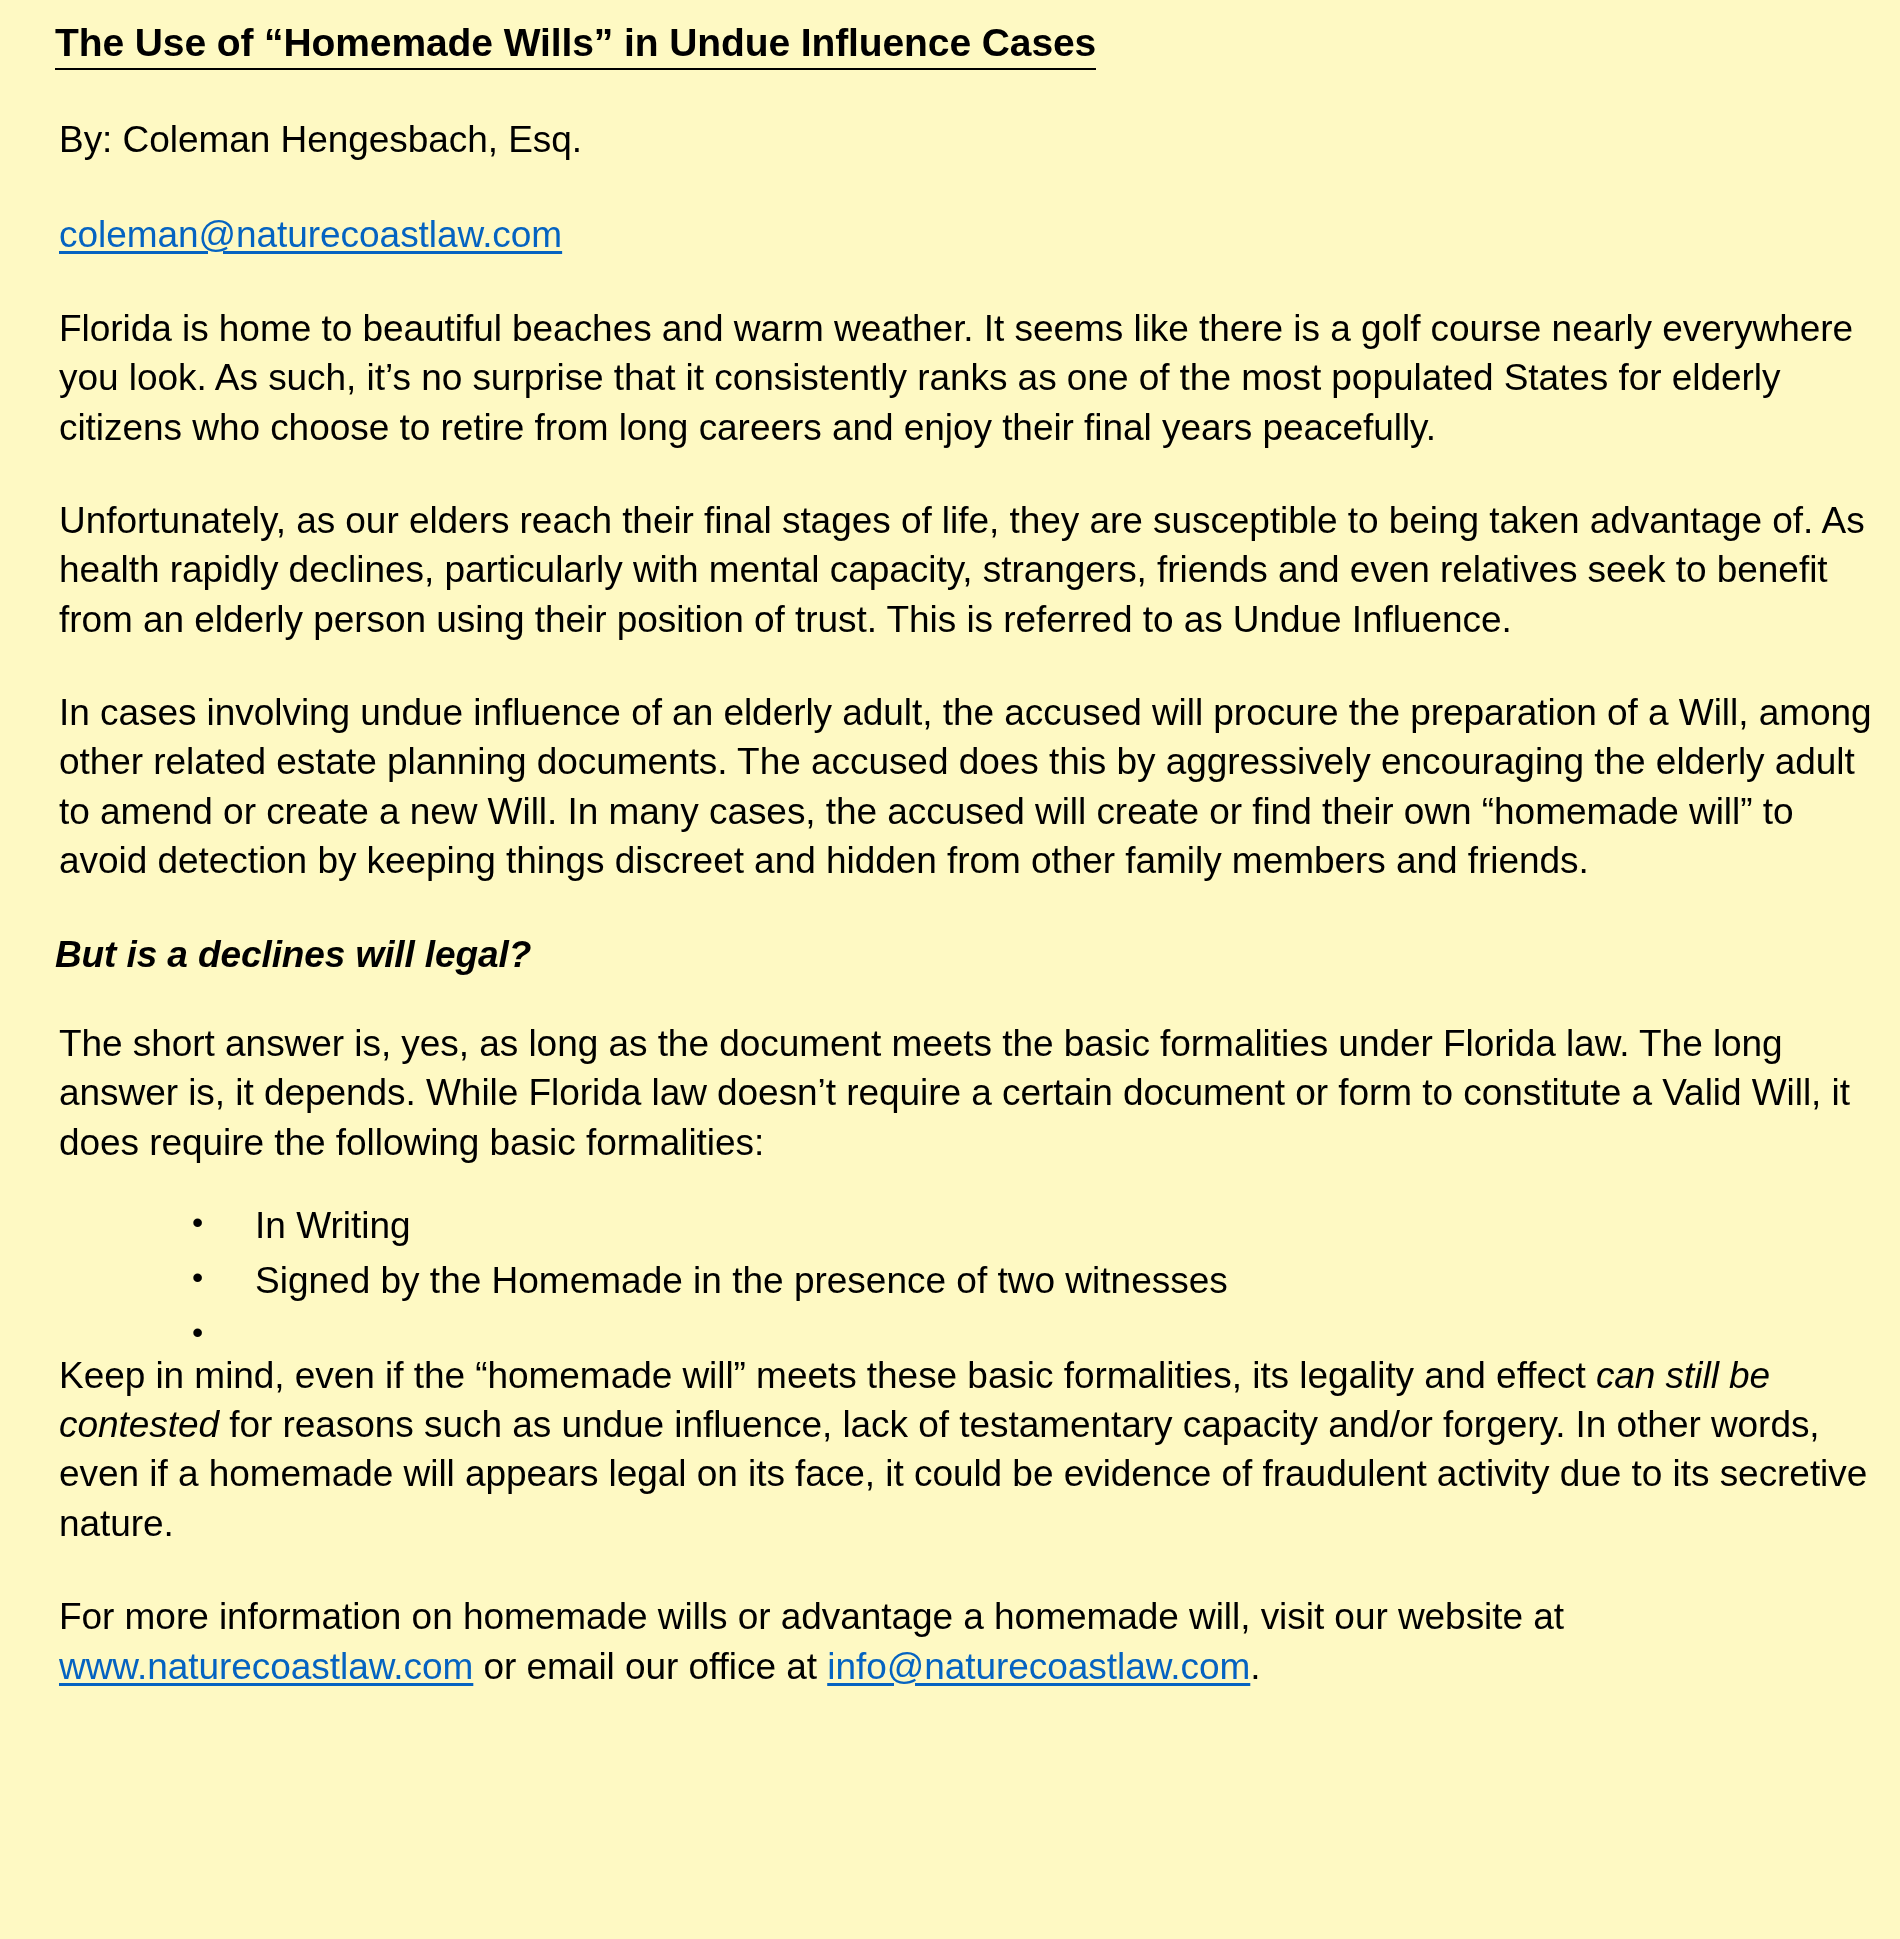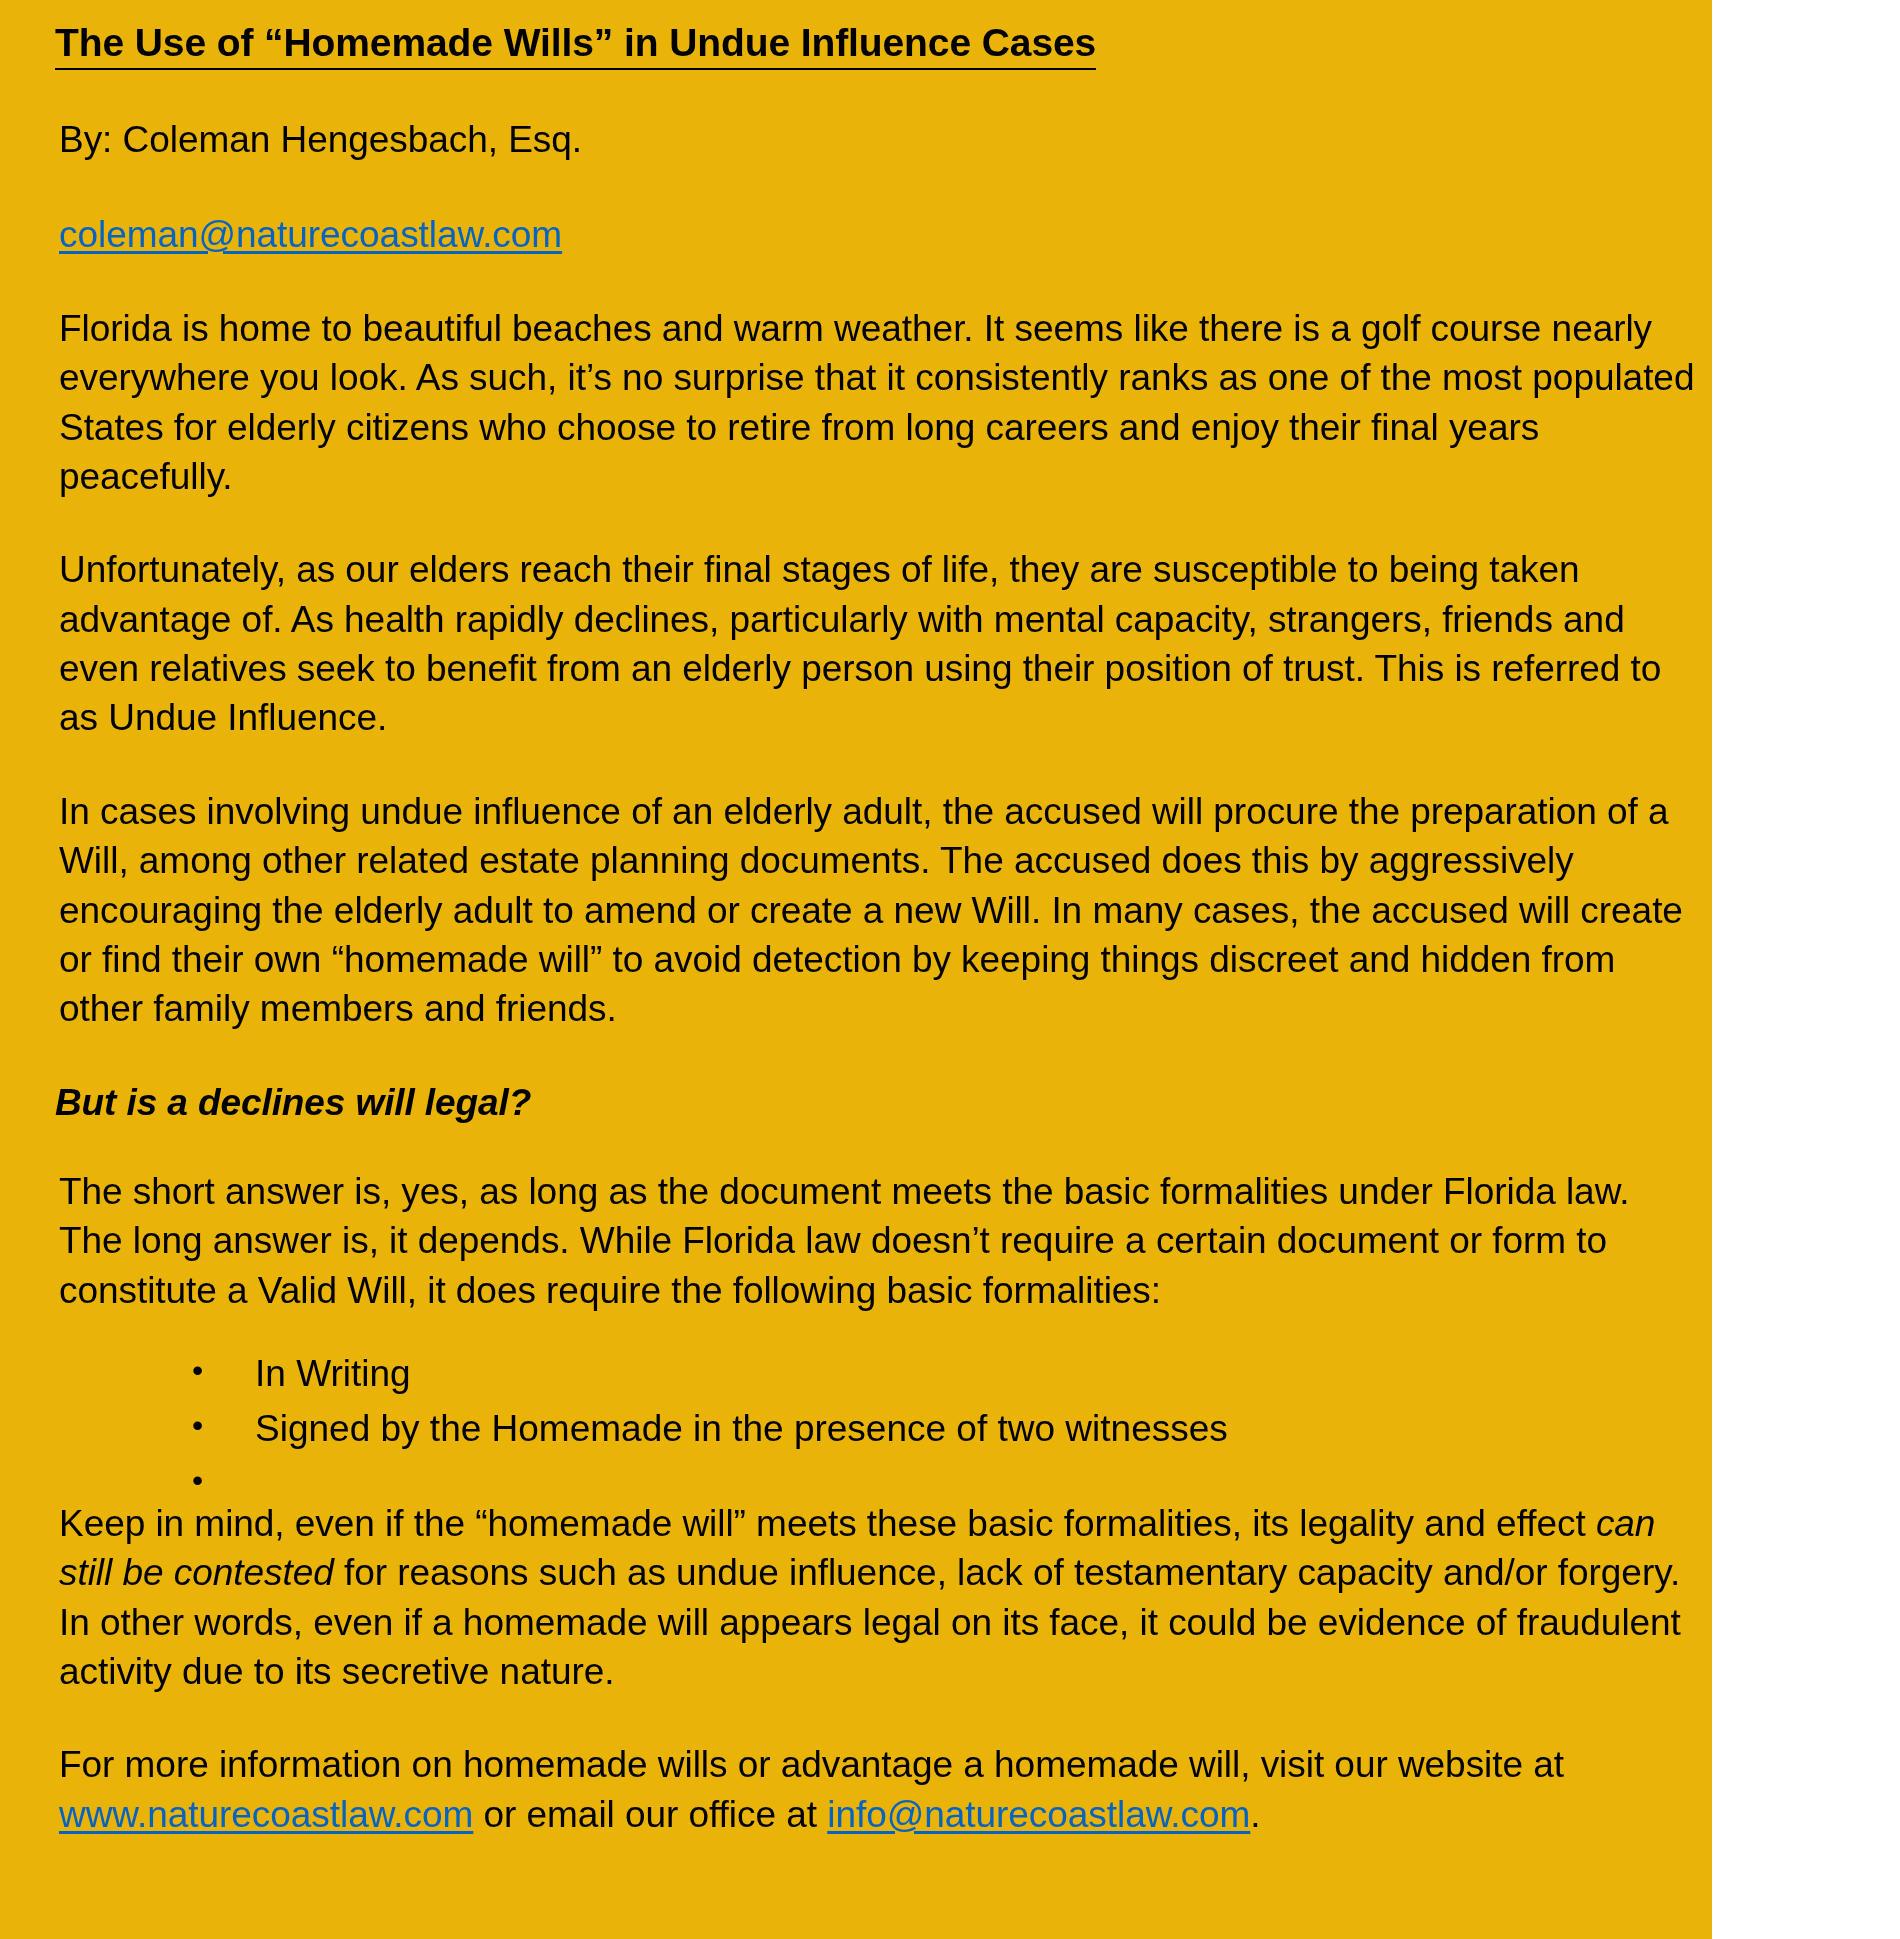--- a/index.html
+++ b/index.html
@@ -9,24 +9,24 @@
   }
   body {
     width: 1900px;
     height: 1940px;
     font-family: "Liberation Sans", "DejaVu Sans", sans-serif;
     color: #000000;
     -webkit-font-smoothing: antialiased;
   }
   .page {
     box-sizing: border-box;
-    width: 1712px;
+    width: 1900px;
     min-height: 1940px;
     padding: 13px 11px 0 55px;
-    background: #eab308;
+    background: #fef9c3;
   }
   .doc-title {
     font-size: 39px;
     font-weight: bold;
     line-height: 1.12;
     letter-spacing: -0.1px;
     margin: 0 0 0 0;
     padding: 0 0 3.8px 0;
     display: inline-block;
     border-bottom: 2.8px solid #000;

